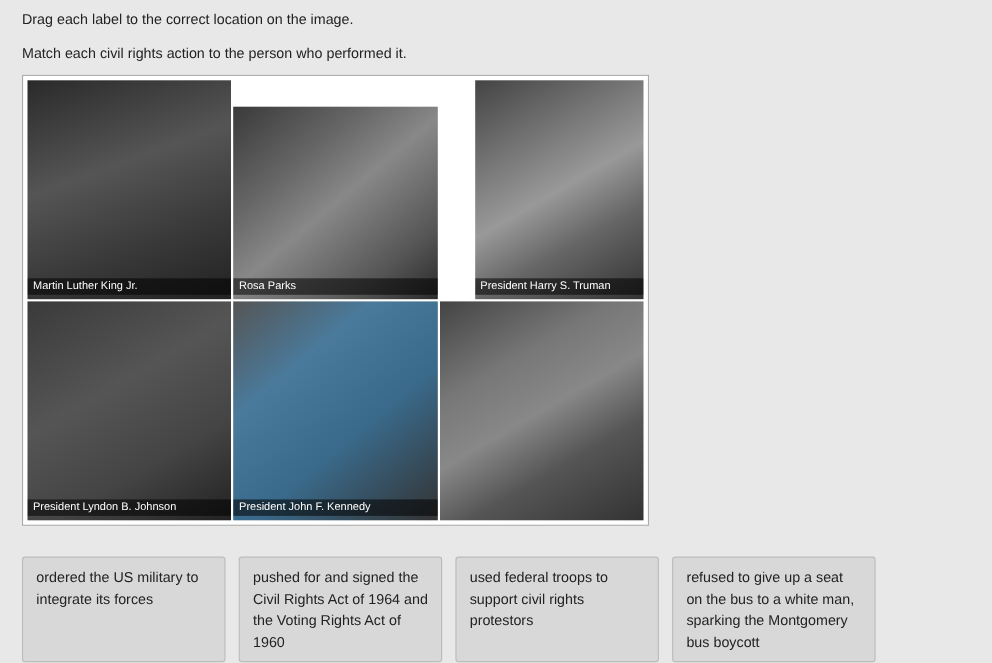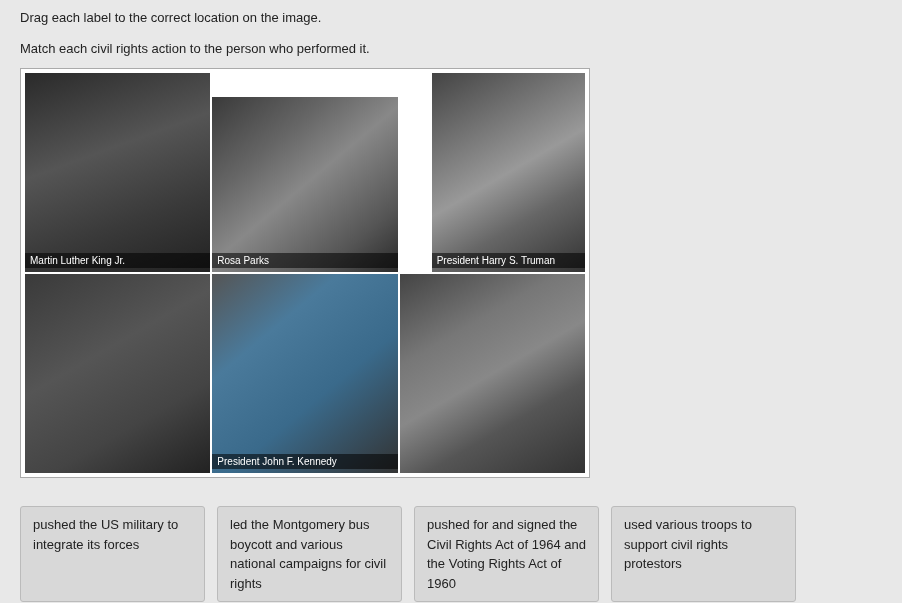--- a/index.html
+++ b/index.html
@@ -126,33 +126,33 @@
       <div class="photo-cell photo-rosa">
         <div class="photo-bg"></div>
         <div class="photo-label">Rosa Parks</div>
       </div>
       <div class="photo-cell photo-truman">
         <div class="photo-bg"></div>
         <div class="photo-label">President Harry S. Truman</div>
       </div>
       <div class="photo-cell photo-johnson">
         <div class="photo-bg"></div>
+        <div class="photo-label">President Lyndon B. Johnson</div>
       </div>
       <div class="photo-cell photo-kennedy">
         <div class="photo-bg"></div>
         <div class="photo-label">President John F. Kennedy</div>
       </div>
       <div class="photo-cell photo-eisenhower">
         <div class="photo-bg"></div>
       </div>
     </div>
 </div>
 
 <div class="drag-labels-area" id="drag-labels-area">
-<div class="drag-label" draggable="true">pushed the US military to integrate its forces</div>
-    <div class="drag-label" draggable="true">led the Montgomery bus boycott and various national campaigns for civil rights</div>
+<div class="drag-label" draggable="true">ordered the US military to integrate its forces</div>
     <div class="drag-label" draggable="true">pushed for and signed the Civil Rights Act of 1964 and the Voting Rights Act of 1960</div>
-    <div class="drag-label" draggable="true">used various troops to support civil rights protestors</div>
+    <div class="drag-label" draggable="true">used federal troops to support civil rights protestors</div>
     <div class="drag-label" draggable="true">refused to give up a seat on the bus to a white man, sparking the Montgomery bus boycott</div>
   </div>
 
 
 
 
 </body></html>

